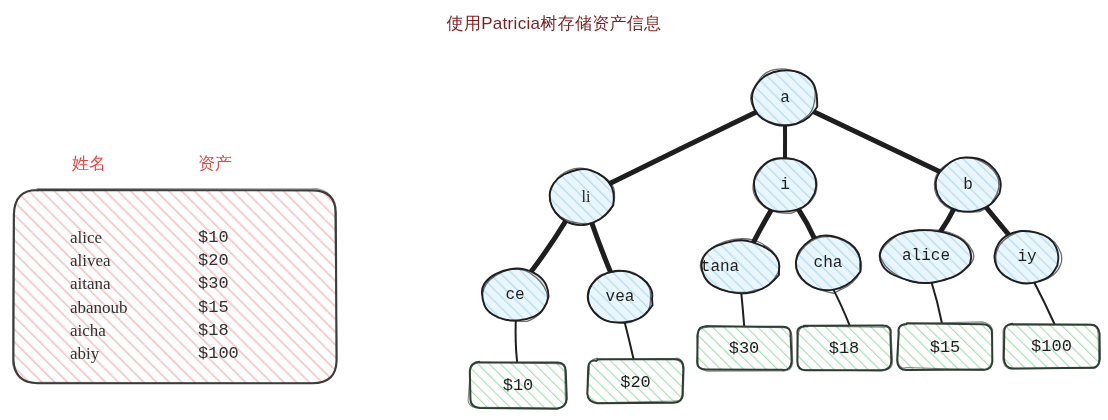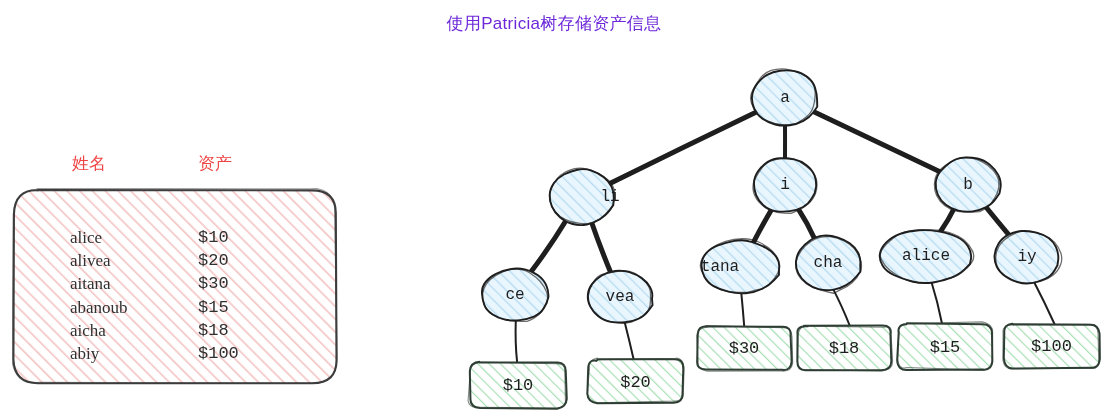--- a/index.html
+++ b/index.html
@@ -16,21 +16,21 @@
     overflow: hidden;
   }
   #title {
     position: absolute;
     left: 0;
     top: 12px;
     width: 1108px;
     text-align: center;
     font-family: "Liberation Sans", sans-serif;
     font-size: 17px;
-    color: #6d28d9;
+    color: #7f1d1d;
     letter-spacing: 0.3px;
   }
   
   #table-head {
     position: absolute;
     left: 0;
     top: 152px;
     width: 340px;
     height: 26px;
   }
@@ -241,21 +241,21 @@
             <path d="M 908.7747956879437 323.5144551301375 L 982.3338705919682 321.86907667908815 Q 992.1676377095282 324.0804330879822 992.594152098149 331.34315221402795 L 992.347433323413 358.5746348941699 Q 992.0555965624749 367.59013429079204 983.7887590982019 370.1599153155461 L 906.9489878289401 367.4879472563043 Q 898.7151784189045 370.07970773223786 897.621381714195 358.71980110201986 L 898.8377180494367 332.1582194501534 Q 897.3386450700461 323.50719927642496 908.783969695121 323.47875201348216 Z" fill="none" stroke="#2f3e34" stroke-width="1.1" opacity="0.6"></path>
           </g>
           <g>
             <path d="M 1013.2995857670903 324.4711019615643 L 1089.4647087166086 324.7486488488503 Q 1098.1972684580833 323.7523270039819 1099.5784389479086 333.5619034753181 L 1099.8543898127973 358.6752823847346 Q 1098.8835863070562 368.9698887472041 1090.5390758421272 367.6882527298294 L 1012.3472552290186 368.4822181784548 Q 1004.6856283992529 368.08340236498043 1003.7937049949542 358.278862033505 L 1004.298455843702 332.68537394842133 Q 1003.5436319587752 324.4583162725903 1012.3657693304121 323.6668402287178 Z" fill="url(#greenHatch)" stroke="#2f3e34" stroke-width="2.0"></path>
             <path d="M 1011.3474824365229 323.7246338305995 L 1088.466316468641 324.34194557797167 Q 1098.7026110973209 324.4587487427518 1098.0904667597263 335.1052142424509 L 1098.6763534303755 358.5156763551757 Q 1100.12453664653 370.2835460497067 1089.0278257992118 368.26041376870126 L 1012.9677853148431 368.7731697900221 Q 1004.7841743525117 369.5360952911899 1002.9540056418628 360.56300224196167 L 1003.0462390866131 333.03762525003407 Q 1002.1087507586926 324.8785934848711 1012.55984290801 324.83843580465765 Z" fill="none" stroke="#2f3e34" stroke-width="1.1" opacity="0.6"></path>
           </g>
         </g>
     </svg>
     <div id="label-layer">
         <div class="node-label" style="left: 785px; top: 98px;">a</div>
-        <div class="node-label" style="left: 610px; top: 197px;">li</div>
+        <div class="node-label" style="left: 586px; top: 197px; font-family: Liberation Serif, serif;">li</div>
         <div class="node-label" style="left: 785px; top: 185px;">i</div>
         <div class="node-label" style="left: 968px; top: 185px;">b</div>
         <div class="node-label" style="left: 515px; top: 295px;">ce</div>
         <div class="node-label" style="left: 620px; top: 297px;">vea</div>
         <div class="node-label" style="left: 720px; top: 267px; font-family: Liberation Mono, monospace;">tana</div>
         <div class="node-label" style="left: 828px; top: 263px;">cha</div>
         <div class="node-label" style="left: 926px; top: 256px;">alice</div>
         <div class="node-label" style="left: 1027px; top: 257px;">iy</div>
         <div class="leaf-label" style="left: 518px; top: 385px;">$10</div>
         <div class="leaf-label" style="left: 635.5px; top: 381.5px;">$20</div>

